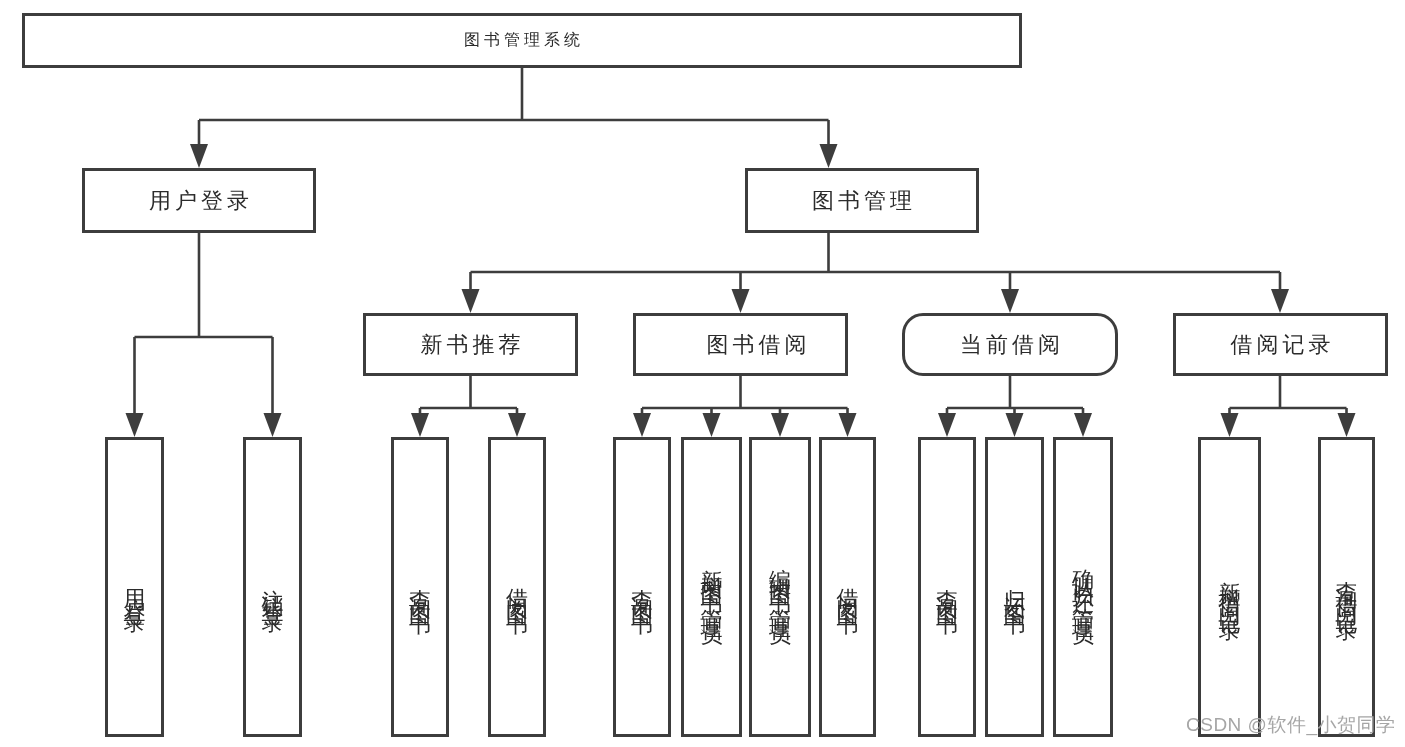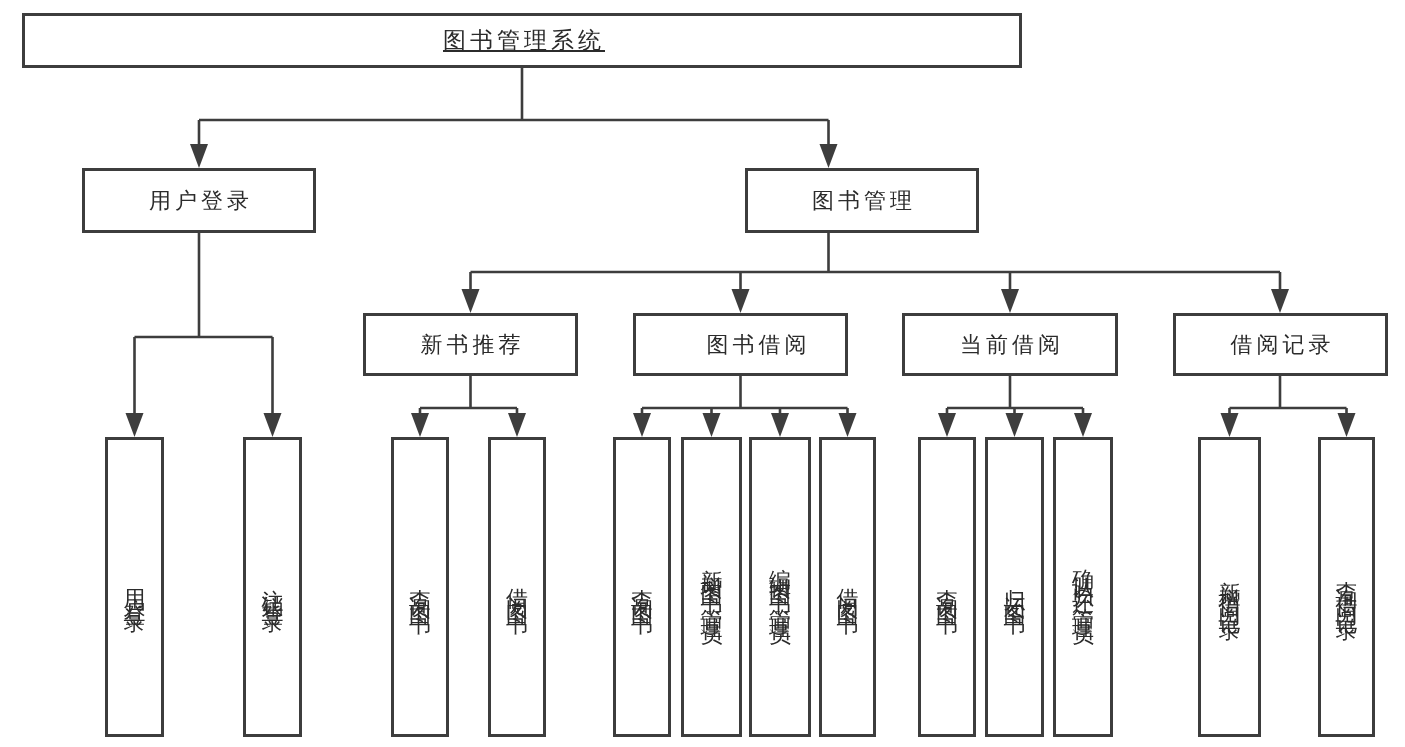--- a/index.html
+++ b/index.html
@@ -15,21 +15,21 @@
   svg.connectors path{stroke:var(--line,#3d3d3d);stroke-width:2.6;fill:none;}
   svg.connectors polygon{fill:var(--line,#3d3d3d);stroke:none;}
   .box{
     position:absolute;box-sizing:border-box;
     border:3px solid var(--box_border,#3d3d3d);
     background:#fff;
     display:flex;align-items:center;justify-content:center;
     z-index:1;
   }
   .hlabel{font-size:22px;letter-spacing:4px;text-indent:4px;white-space:nowrap;}
-  .root .hlabel{font-size:23px;text-decoration:underline;}
+  .root .hlabel{font-size:16px;}
   .vlabel{
     writing-mode:vertical-rl;
     text-orientation:mixed;
     font-size:22px;
     line-height:1;
     letter-spacing:8px;
   }
   .watermark{
     position:absolute;left:1186px;top:712px;
     z-index:4;
@@ -89,21 +89,21 @@
   <div class="box" style="left:711px;top:168px;width:234px;height:65px;margin-left:34px;">
     <span class="hlabel">图书管理</span>
   </div>
 
   <div class="box" style="left:363px;top:313px;width:215px;height:63px;justify-content:center;">
     <span class="hlabel">新书推荐</span>
   </div>
   <div class="box" style="left:633px;top:313px;width:215px;height:63px;padding-left:32px;">
     <span class="hlabel">图书借阅</span>
   </div>
-  <div class="box" style="left:902px;top:313px;width:216px;height:63px;">
+  <div class="box" style="left:902px;top:313px;width:216px;height:63px;border-radius:21px;">
     <span class="hlabel">当前借阅</span>
   </div>
   <div class="box" style="left:1173px;top:313px;width:215px;height:63px;">
     <span class="hlabel">借阅记录</span>
   </div>
 
   <div class="box leaf" style="left:105px;top:437px;width:59px;height:300px;">
     <span class="vlabel">用户登录</span>
   </div>
   <div class="box leaf" style="left:243px;top:437px;width:59px;height:300px;">
@@ -140,14 +140,15 @@
     <span class="vlabel">确认归还（管理员）</span>
   </div>
 
   <div class="box leaf" style="left:1198px;top:437px;width:63px;height:300px;">
     <span class="vlabel">新增借阅记录</span>
   </div>
   <div class="box leaf" style="left:1318px;top:437px;width:57px;height:300px;">
     <span class="vlabel">查询借阅记录</span>
   </div>
 
+  <div class="watermark">CSDN @软件_小贺同学</div>
 
 </div>
 
 </body></html>

